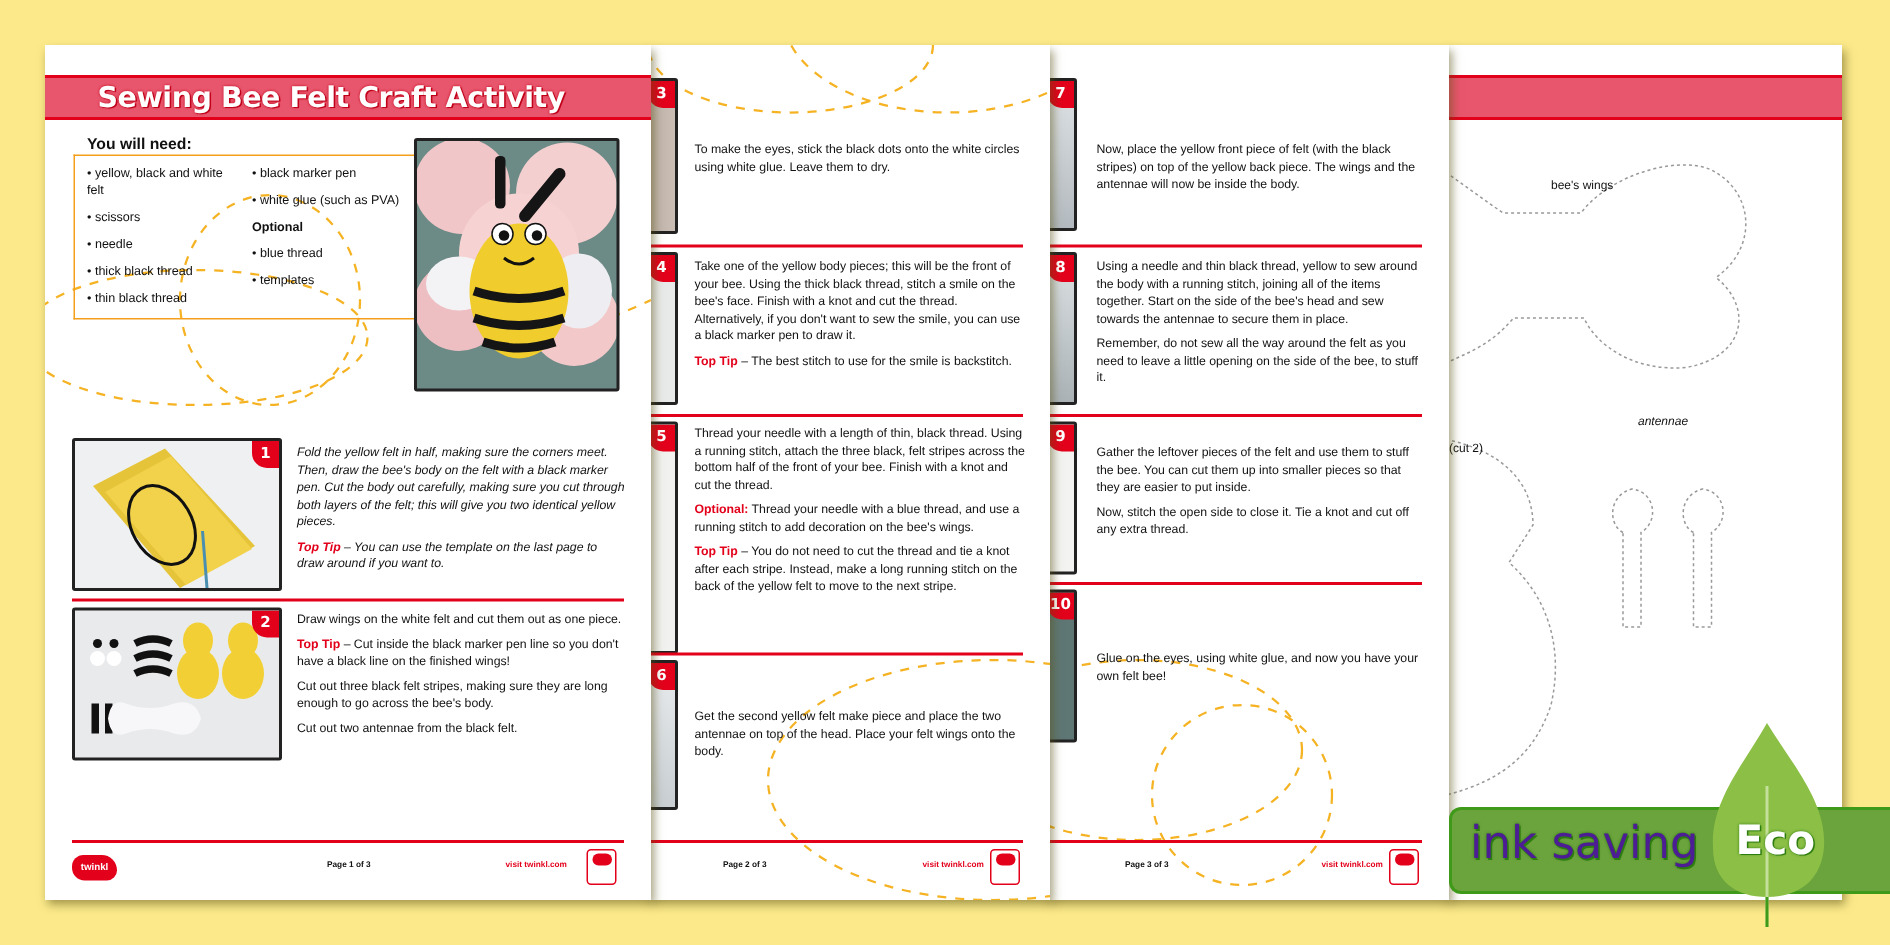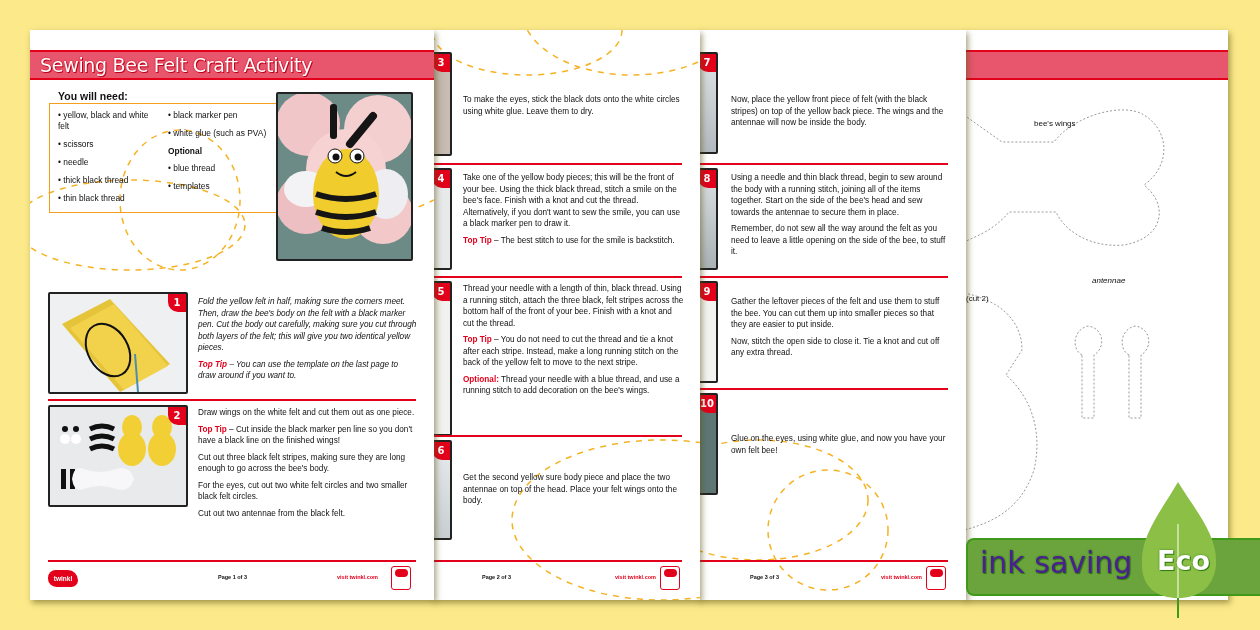--- a/index.html
+++ b/index.html
@@ -15,22 +15,22 @@
   #p2 { left: 432px; top: 30px; width: 268px; height: 570px; z-index: 3; }
   #p1 { left: 30px;  top: 30px; width: 404px; height: 570px; z-index: 4; }
 
   .deco { position: absolute; inset: 0; pointer-events: none; }
 
   .title-bar {
     position: absolute; left: 0; top: 20px; height: 30px; width: 100%;
     background: #e8566d; border-top: 2px solid #e3001b; border-bottom: 2px solid #e3001b;
   }
   .title-bar h1 {
-    font-family: "DejaVu Sans", sans-serif; font-weight: normal; font-size: 19px;
-    color: #fff; padding-left: 10px; line-height: 26px; letter-spacing: -0.3px;
+    font-family: "DejaVu Sans", sans-serif; font-weight: bold; font-size: 19px;
+    color: #fff; padding-left: 35px; line-height: 26px; letter-spacing: -0.3px;
     text-shadow: 0 0 2px #c0001a, 1px 1px 0 #c0001a;
   }
 
   .need-title { position: absolute; left: 28px; top: 60px; font-size: 10.5px; font-weight: bold; color: #111; }
   .need-box {
     position: absolute; left: 19px; top: 73px; width: 240px; height: 110px;
     border: 1.5px solid #f59e1b; border-right: none;
   }
   .need-col { position: absolute; top: 6px; font-size: 8.4px; color: #111; line-height: 11px; }
   .need-col .it { margin-bottom: 7px; }
@@ -116,21 +116,21 @@
       <p>Now, place the yellow front piece of felt (with the black stripes) on top of the yellow back piece. The wings and the antennae will now be inside the body.</p>
     </div>
   </div>
   <div class="rule" style="left:0;top:133px;width:250px;"></div>
 
   <div class="step" style="top:138px;">
     <div class="photo" style="left:-120px;top:0;width:140px;height:102px;background:linear-gradient(#dde2e4,#aab2b6);">
       <div class="badge">8</div>
     </div>
     <div class="step-text" style="left:33px;top:4px;width:218px;">
-      <p>Using a needle and thin black thread, begin to sew around the body with a running stitch, joining all of the items together. Start on the side of the bee's head and sew towards the antennae to secure them in place.</p>
+      <p>Using a needle and thin black thread, yellow to sew around the body with a running stitch, joining all of the items together. Start on the side of the bee's head and sew towards the antennae to secure them in place.</p>
       <p>Remember, do not sew all the way around the felt as you need to leave a little opening on the side of the bee, to stuff it.</p>
     </div>
   </div>
   <div class="rule" style="left:0;top:246px;width:250px;"></div>
 
   <div class="step" style="top:251px;">
     <div class="photo" style="left:-120px;top:0;width:140px;height:102px;background:#f3f3f1;">
       <div class="badge">9</div>
     </div>
     <div class="step-text" style="left:33px;top:15px;width:218px;">
@@ -184,32 +184,32 @@
     </div>
   </div>
   <div class="rule" style="left:0;top:246px;width:250px;"></div>
 
   <div class="step" style="top:251px;">
     <div class="photo" style="left:-120px;top:0;width:140px;height:155px;background:#f1f1ef;">
       <div class="badge">5</div>
     </div>
     <div class="step-text" style="left:31px;top:2px;width:222px;">
       <p>Thread your needle with a length of thin, black thread. Using a running stitch, attach the three black, felt stripes across the bottom half of the front of your bee. Finish with a knot and cut the thread.</p>
+      <p><span class="tip">Optional:</span><span> Thread your needle with a blue thread, and use a running stitch to add decoration on the bee's wings.</span></p>
       <p><span class="tip">Top Tip</span><span> – You do not need to cut the thread and tie a knot after each stripe. Instead, make a long running stitch on the back of the yellow felt to move to the next stripe.</span></p>
-      <p><span class="tip">Optional:</span><span> Thread your needle with a blue thread, and use a running stitch to add decoration on the bee's wings.</span></p>
     </div>
   </div>
   <div class="rule" style="left:0;top:405px;width:250px;"></div>
 
   <div class="step" style="top:410px;">
     <div class="photo" style="left:-120px;top:0;width:140px;height:100px;background:linear-gradient(#e9ecee,#c8ced2);">
       <div class="badge">6</div>
     </div>
     <div class="step-text" style="left:31px;top:32px;width:222px;">
-      <p>Get the second yellow sure body piece and place the two antennae on top of the head. Place your felt wings onto the body.</p>
+      <p>Get the second yellow felt make piece and place the two antennae on top of the head. Place your felt wings onto the body.</p>
     </div>
   </div>
 
   <div class="footer">
     <div class="rule" style="left:0;width:250px;"></div>
     <div class="page-num" style="left:50px;">Page 2 of 3</div>
     <div class="visit" style="left:183px;">visit twinkl.com</div>
     <div class="badge-logo" style="left:228px;"></div>
   </div>
 </div>
@@ -300,21 +300,20 @@
         <rect x="11" y="62" width="5" height="20" fill="#111"></rect>
           <rect x="20" y="62" width="5" height="20" fill="#111"></rect>
         <path d="M34 62 Q50 68 66 62 Q80 58 84 72 Q80 86 66 82 Q50 76 34 82 Q24 86 22 72 Q24 58 34 62 Z" fill="#f7f7f9"></path>
       </svg>
       <div class="badge">2</div>
     </div>
     <div class="step-text" style="left:168px;top:2px;width:222px;">
       <p>Draw wings on the white felt and cut them out as one piece.</p>
       <p><span class="tip">Top Tip</span><span> – Cut inside the black marker pen line so you don't have a black line on the finished wings!</span></p>
       <p>Cut out three black felt stripes, making sure they are long enough to go across the bee's body.</p>
-      <p>For the eyes, cut out two white felt circles and two smaller black felt circles.</p>
       <p>Cut out two antennae from the black felt.</p>
     </div>
   </div>
 
   <div class="footer">
     <div class="rule" style="left:18px;width:368px;"></div>
     <div class="logo-twinkl">twinkl</div>
     <div class="page-num" style="left:188px;">Page 1 of 3</div>
     <div class="visit" style="left:307px;">visit twinkl.com</div>
     <div class="badge-logo" style="left:361px;"></div>

